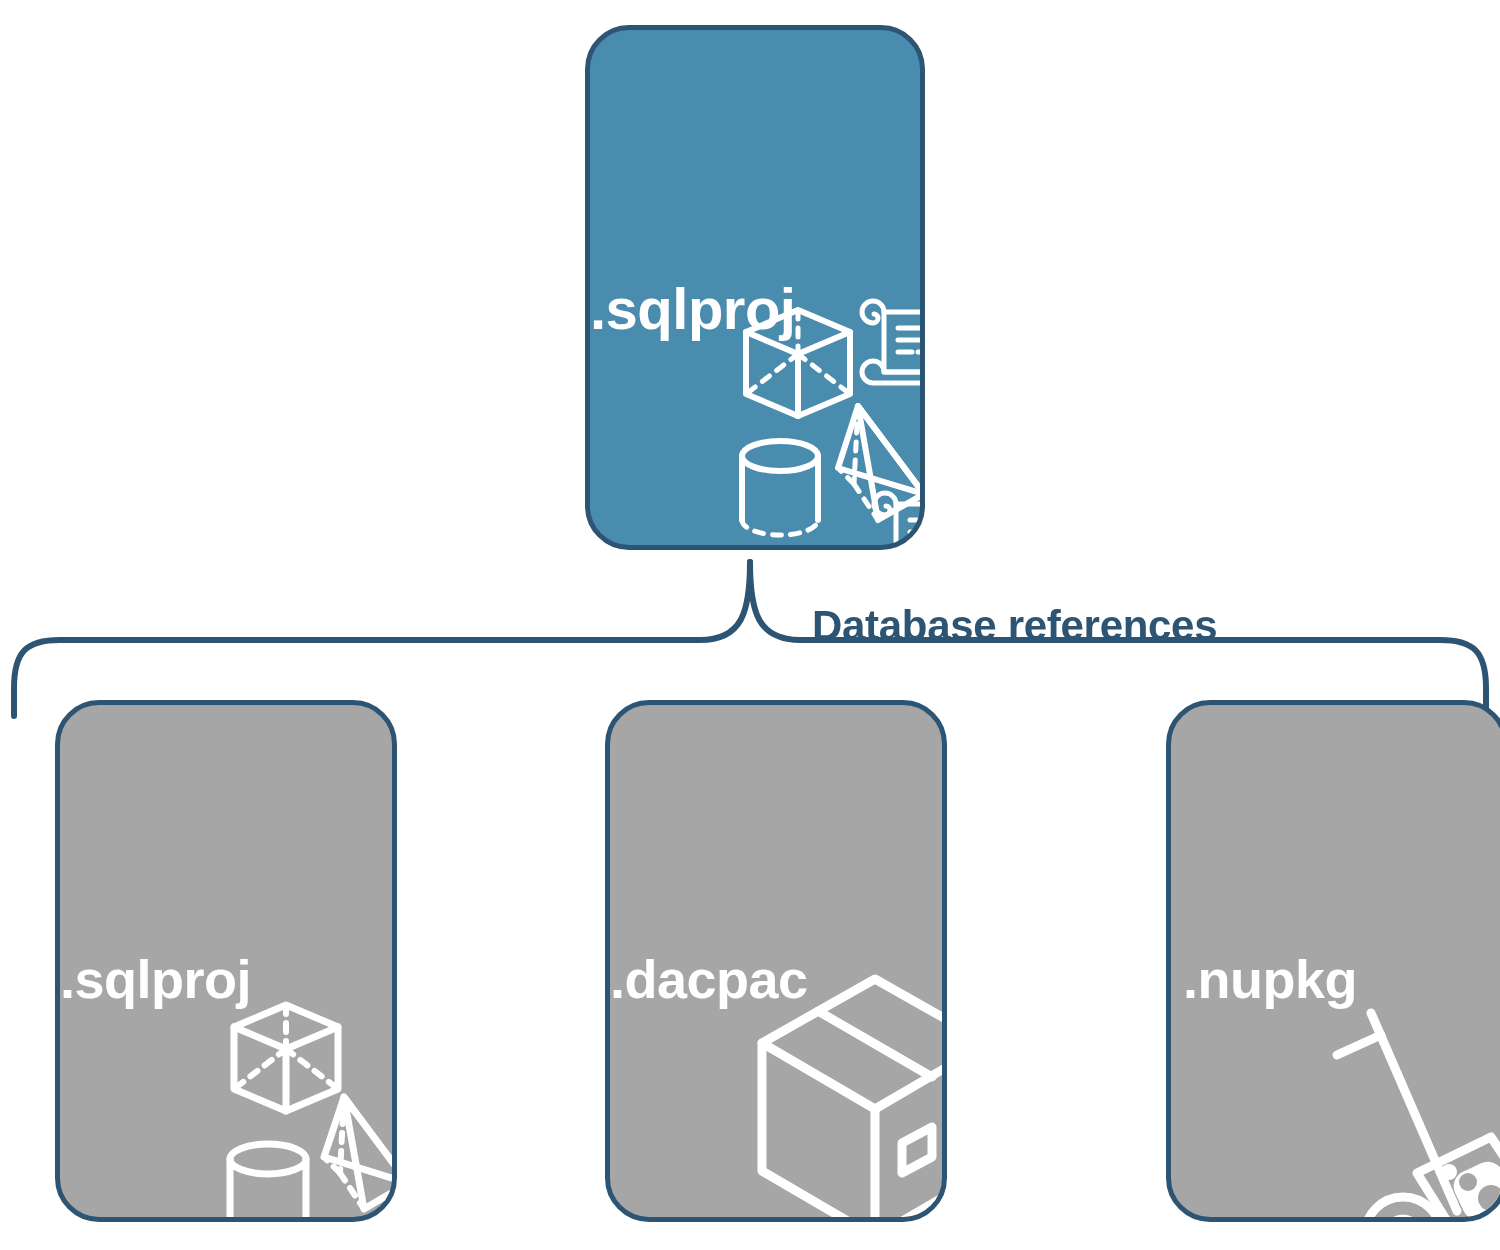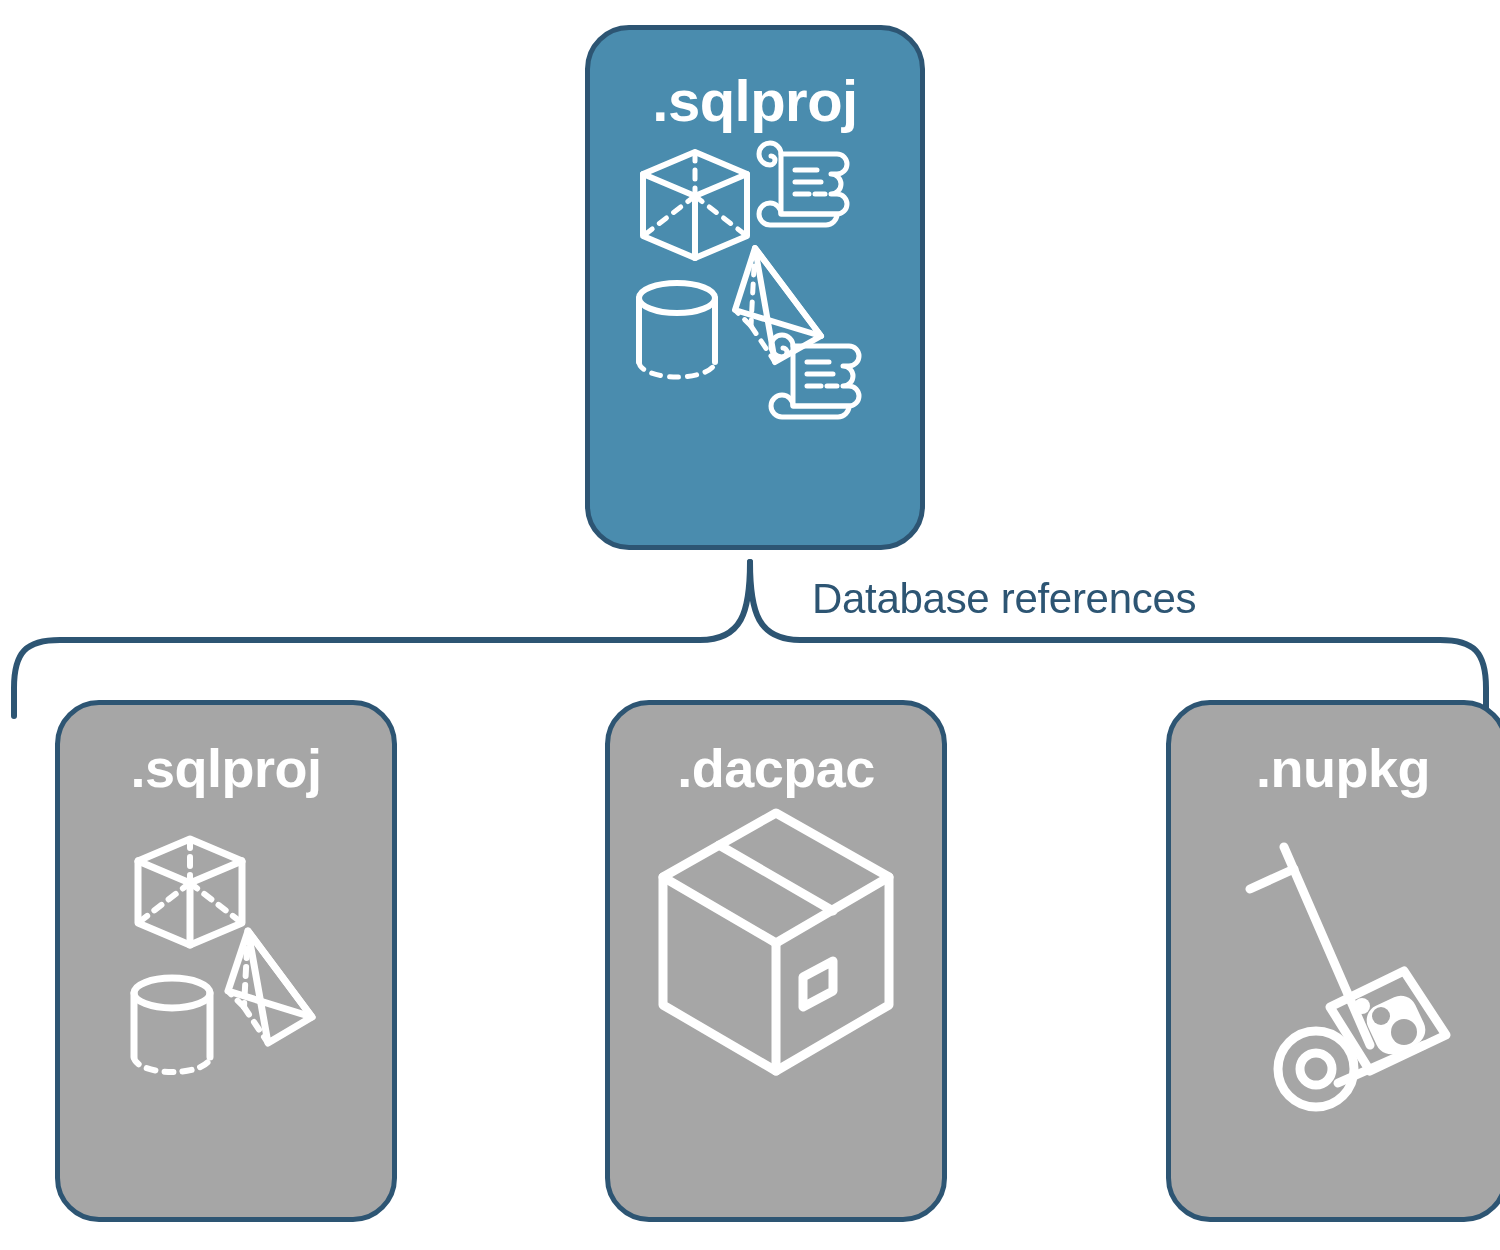--- a/index.html
+++ b/index.html
@@ -20,21 +20,21 @@
     width: 1500px;
     height: 1250px;
   }
 
   .card {
     position: absolute;
     box-sizing: border-box;
     border: 5px solid #2d5573;
     border-radius: 44px;
     display: flex;
-    flex-direction: column;
+    flex-direction: row;
     align-items: center;
     overflow: hidden;
   }
   .card-title {
     color: #ffffff;
     font-weight: bold;
     letter-spacing: -0.5px;
     line-height: 1;
     user-select: none;
   }
@@ -91,23 +91,23 @@
     top: 548px;
     width: 1500px;
     height: 180px;
     pointer-events: none;
   }
 
   
   #brace-label {
     position: absolute;
     left: 812px;
-    top: 578px;
+    top: 605px;
     font-size: 42px;
-    font-weight: normal;
+    font-weight: bold;
     color: #2d5573;
     line-height: 1;
     white-space: nowrap;
     letter-spacing: -0.3px;
     user-select: none;
   }
 </style>
 </head>
 <body>
 

